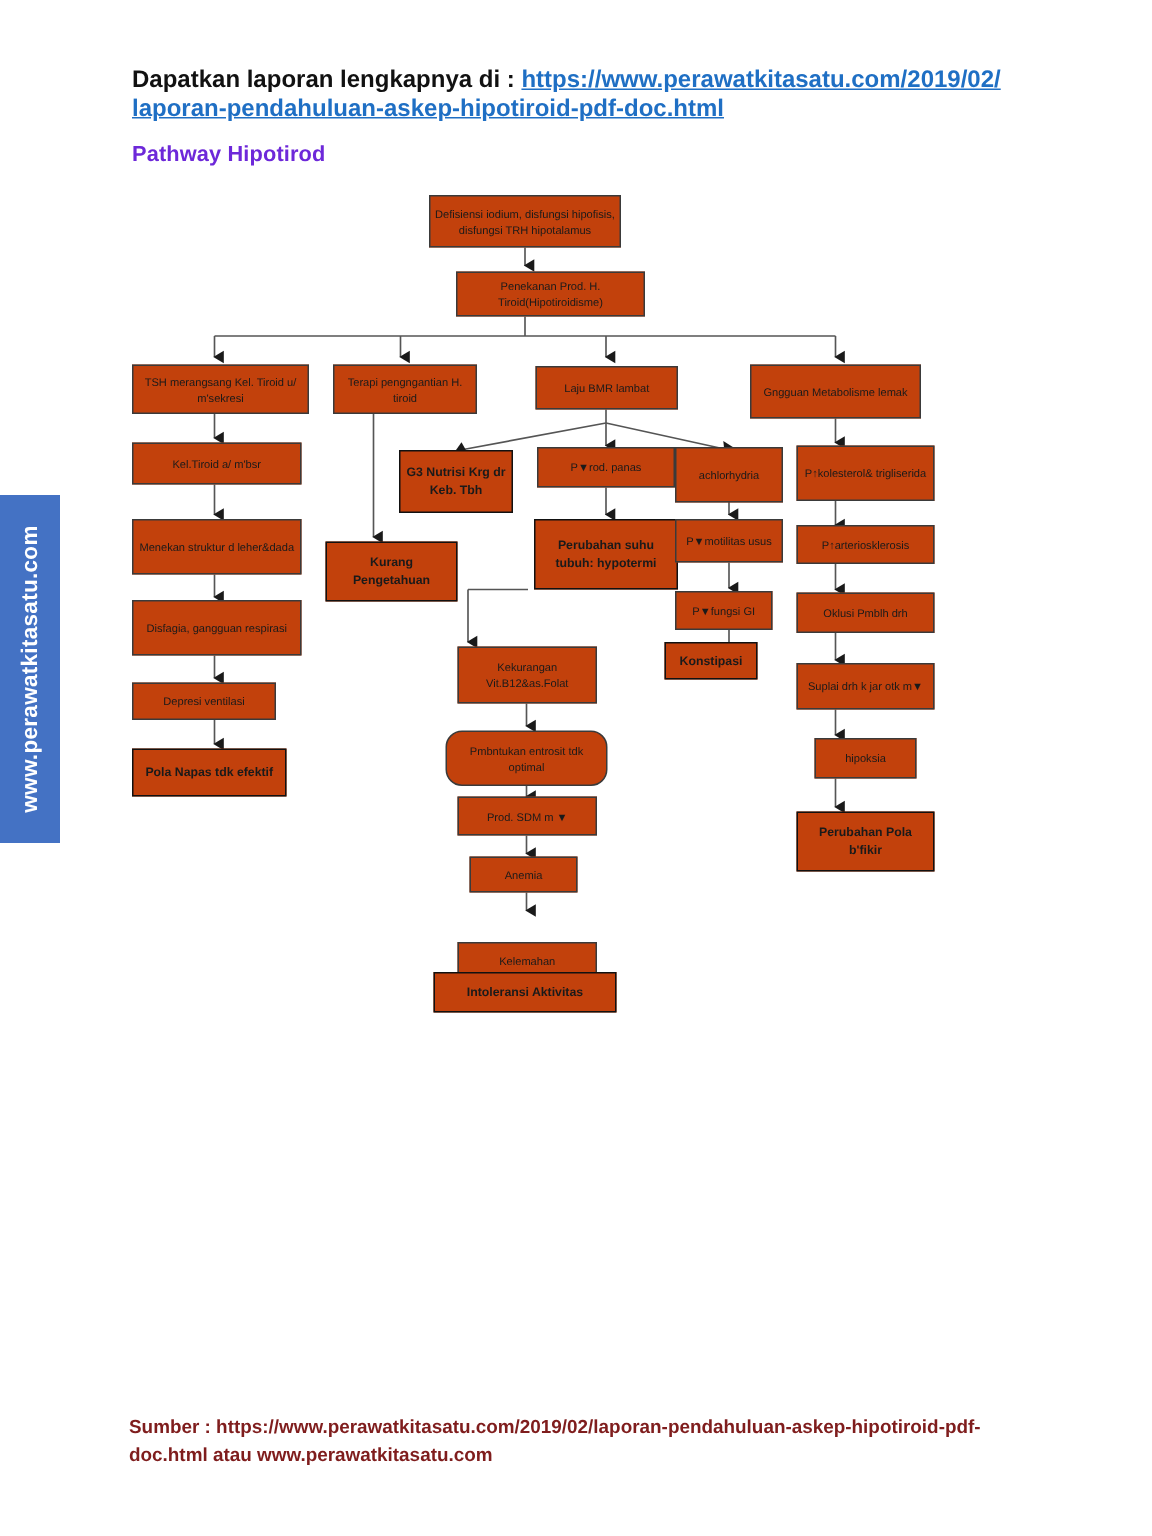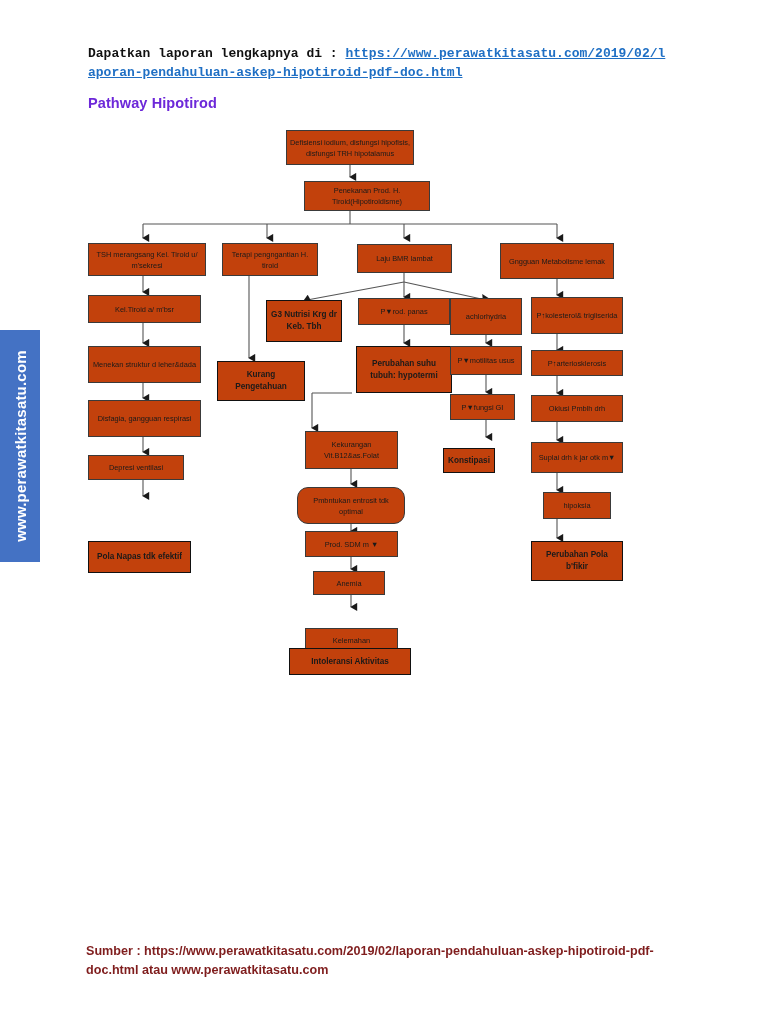--- a/index.html
+++ b/index.html
@@ -24,21 +24,21 @@
     white-space:nowrap;
     color:#ffffff;
     font-size:15px;
     font-weight:600;
     letter-spacing:.2px;
   }
 
   
   .head-line{
     position:absolute;left:88px;top:44px;width:580px;
-    font-size:13px;line-height:19px;color:#111;font-weight:600;font-family:Liberation Mono, monospace;
+    font-size:16px;line-height:19px;color:#111;font-weight:600;
   }
   .head-line a{color:#1f6fc4;text-decoration:underline;font-weight:600;word-break:break-all;}
   .doc-title{
     position:absolute;left:88px;top:95px;
     font-size:14.5px;font-weight:bold;color:#6d28d9;
     letter-spacing:.1px;
   }
 
   
   .footer{
@@ -173,21 +173,21 @@
       </div>
 
     <div class="node" style="left:88px;top:400px;width:113px;height:37px;">
       <span class="txt">Disfagia, gangguan respirasi</span>
       </div>
 
     <div class="node" style="left:88px;top:455px;width:96px;height:25px;">
       <span class="txt">Depresi ventilasi</span>
       </div>
 
-    <div class="node bold" style="left:88px;top:499px;width:103px;height:32px;margin-top:42px;">
+    <div class="node bold" style="left:88px;top:499px;width:103px;height:32px;">
       <span class="txt">Pola Napas tdk efektif</span>
       </div>
 
     <div class="node bold" style="left:266px;top:300px;width:76px;height:42px;">
       <span class="txt">G3 Nutrisi Krg dr Keb. Tbh</span>
       </div>
 
     <div class="node bold" style="left:217px;top:361px;width:88px;height:40px;">
       <span class="txt">Kurang Pengetahuan</span>
       </div>
@@ -205,21 +205,21 @@
       </div>
 
     <div class="node" style="left:450px;top:346px;width:72px;height:29px;">
       <span class="txt">P▼motilitas usus</span>
       </div>
 
     <div class="node" style="left:450px;top:394px;width:65px;height:26px;">
       <span class="txt">P▼fungsi GI</span>
       </div>
 
-    <div class="node bold" style="left:443px;top:448px;width:52px;height:25px;">
+    <div class="node bold" style="left:443px;top:428px;width:62px;height:25px;">
       <span class="txt">Konstipasi</span>
       </div>
 
     <div class="node" style="left:531px;top:297px;width:92px;height:37px;">
       <span class="txt">P↑kolesterol&amp; trigliserida</span>
       </div>
 
     <div class="node" style="left:531px;top:350px;width:92px;height:26px;">
       <span class="txt">P↑arteriosklerosis</span>
       </div>

